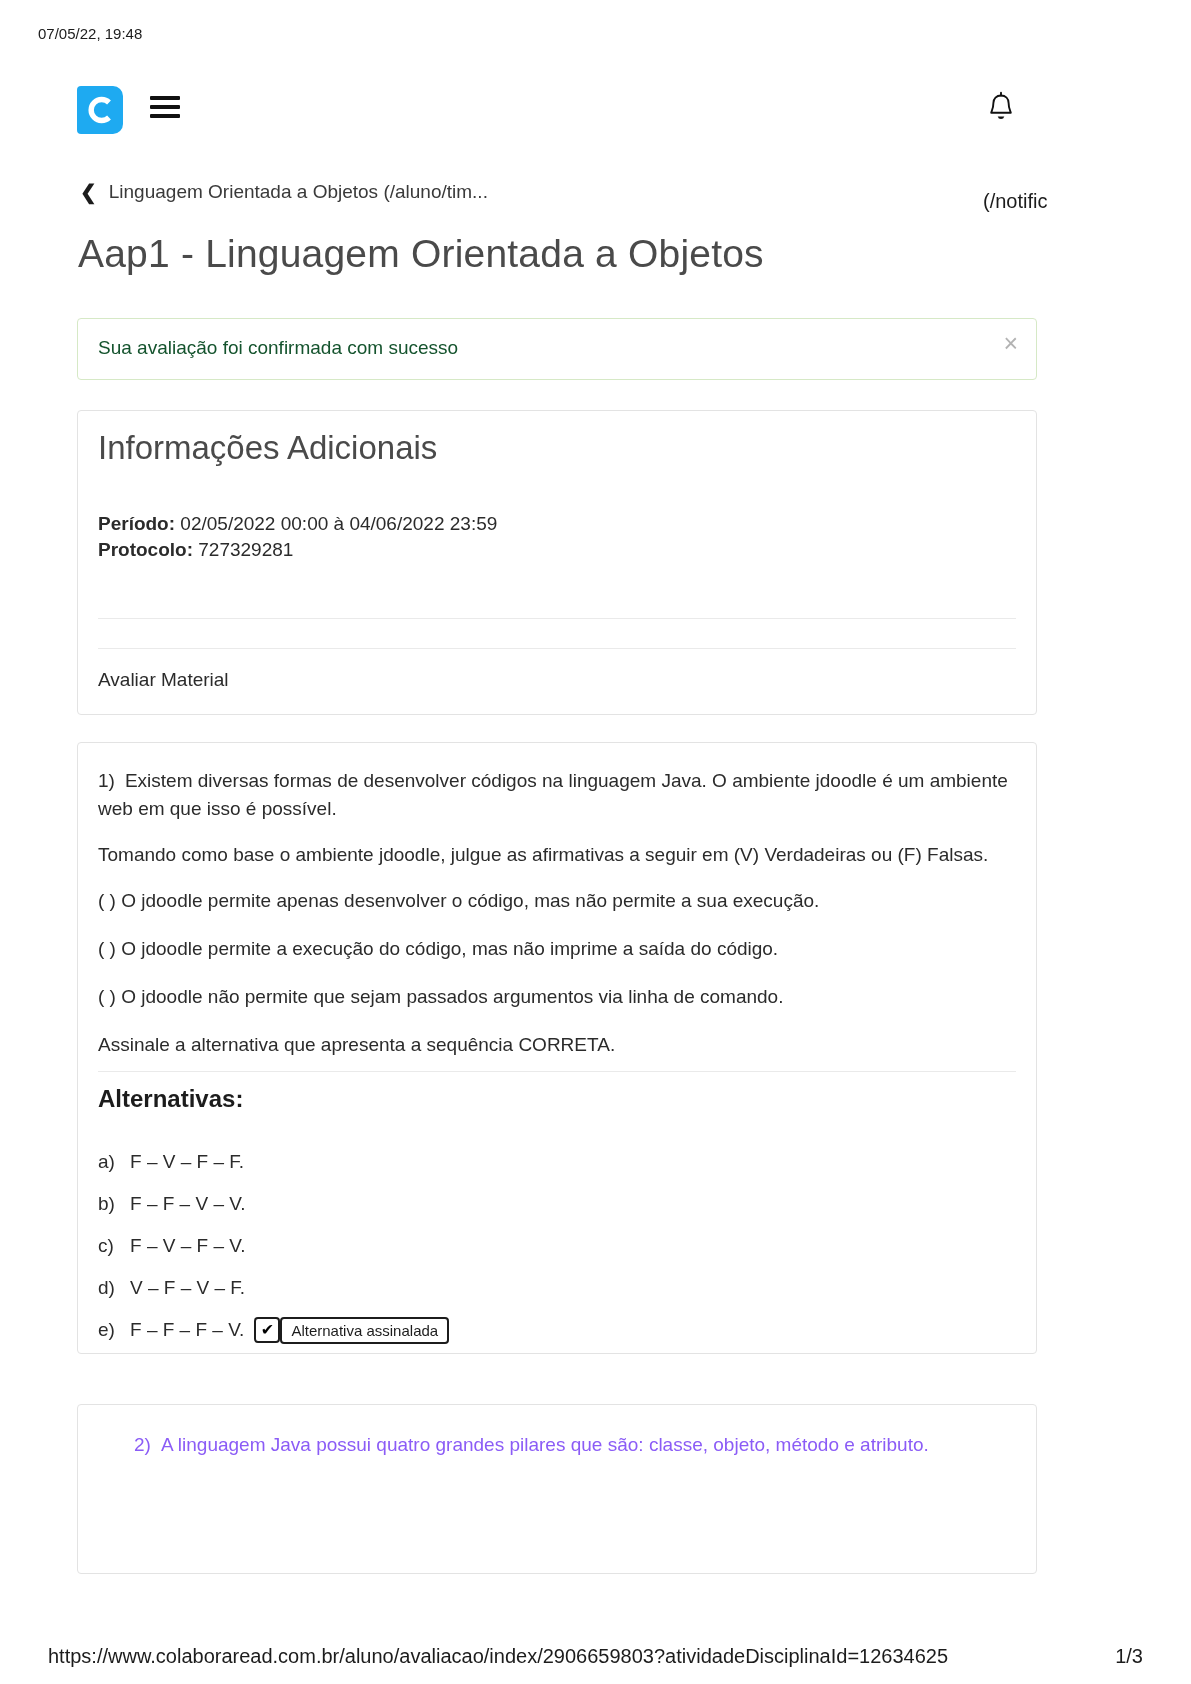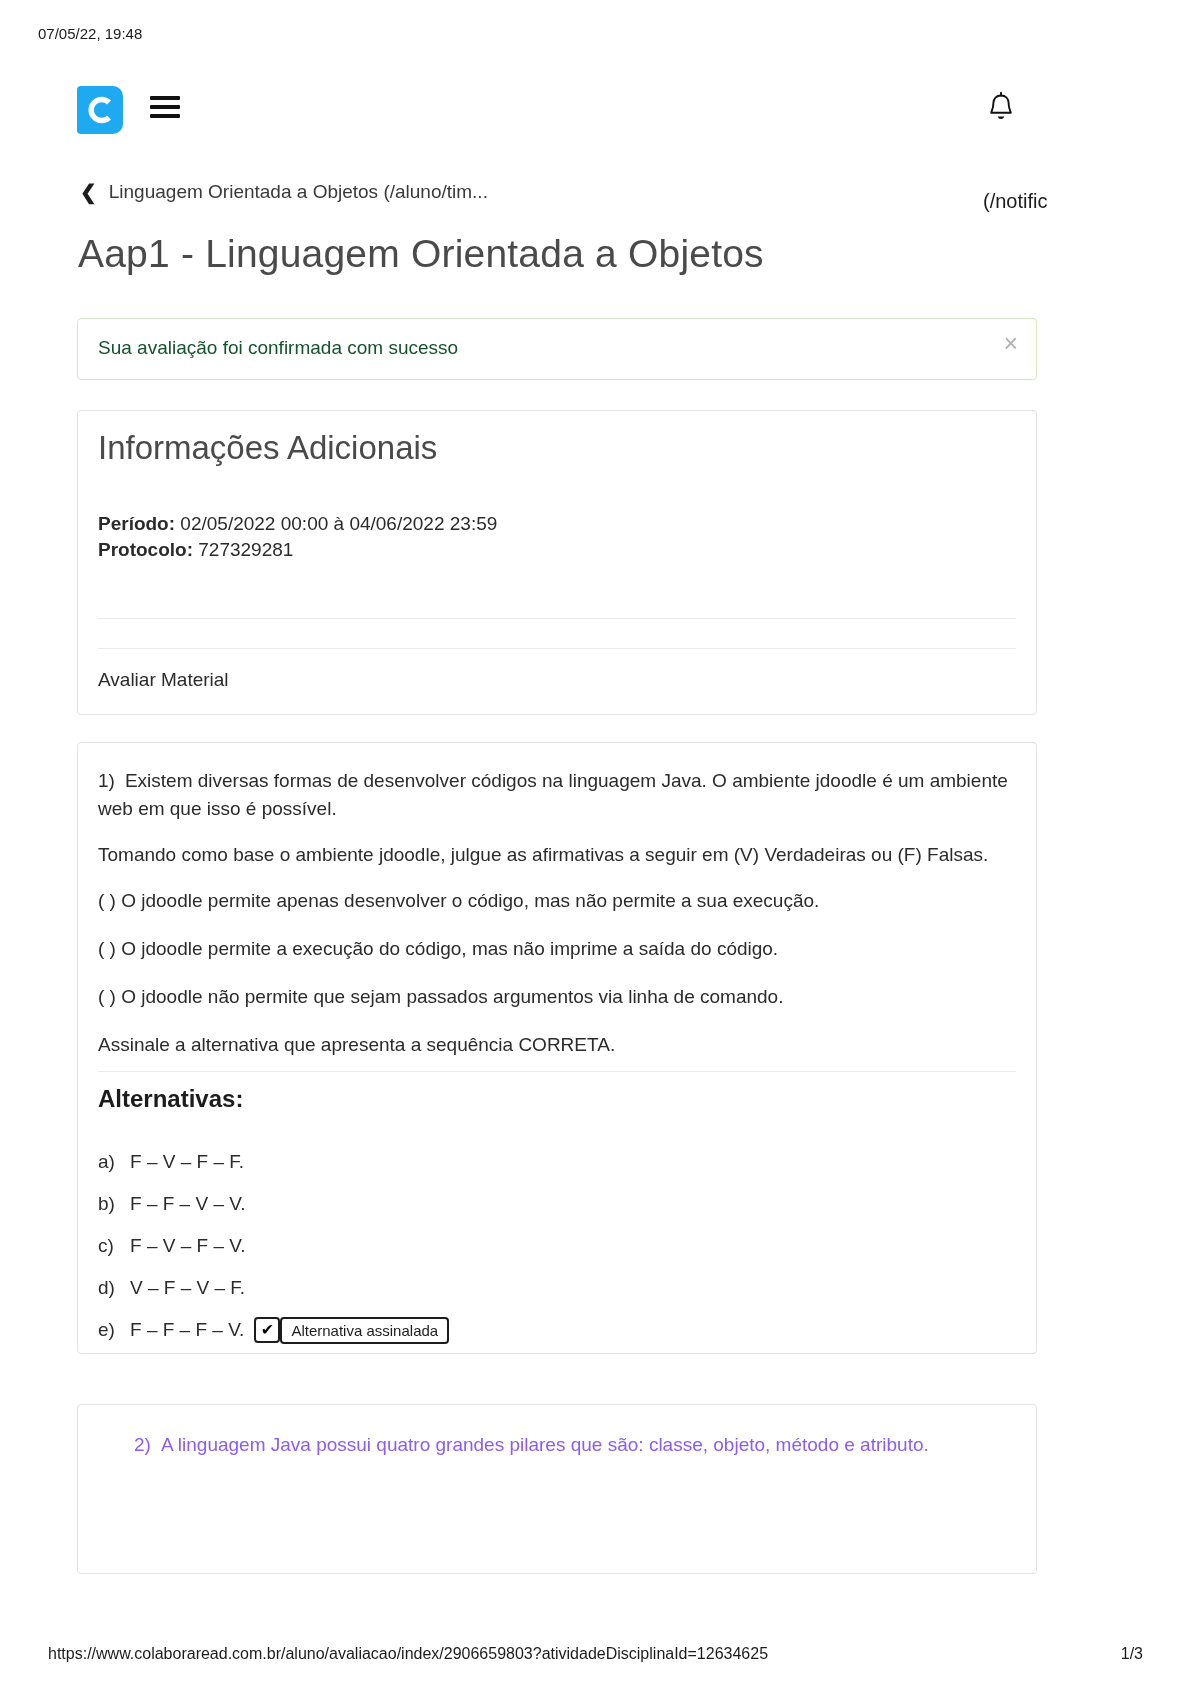--- a/index.html
+++ b/index.html
@@ -303,21 +303,21 @@
     margin-left: 36px;
   }
 
   
   .footer {
     position: absolute;
     left: 0;
     top: 1645px;
     width: 1191px;
     height: 22px;
-    font-size: 16px;
+    font-size: 20px;
     color: #1c1c1c;
   }
   .footer .f-url {
     position: absolute;
     left: 48px;
     top: 0;
     white-space: nowrap;
   }
   .footer .f-page {
     position: absolute;

